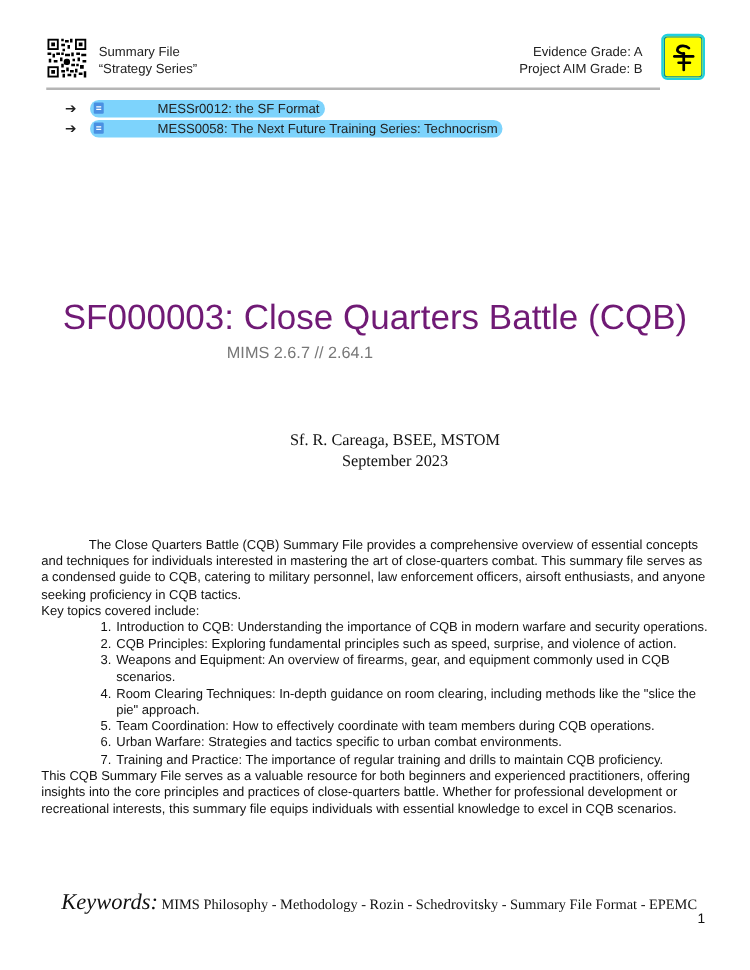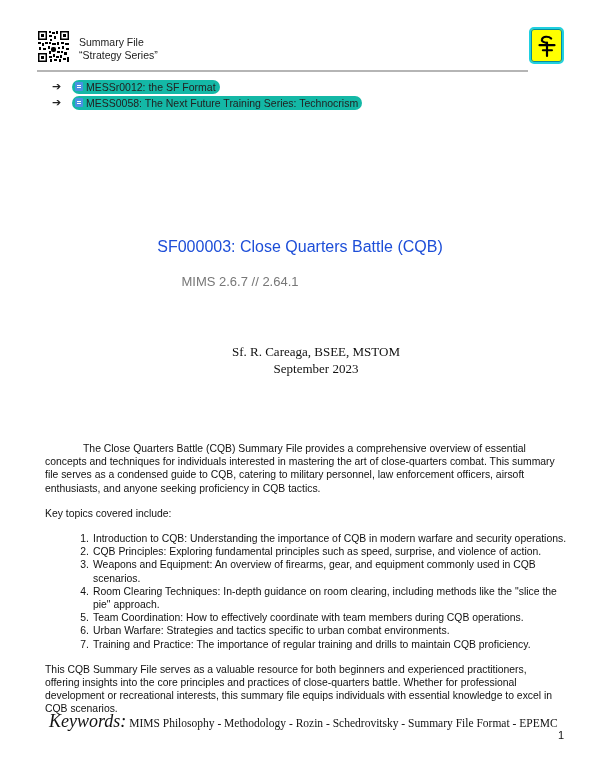--- a/index.html
+++ b/index.html
@@ -9,31 +9,31 @@
   .header { position:absolute; left:37px; top:30px; width:527px; height:41px; }
   .qr { position:absolute; left:0; top:0; width:33px; height:33px; }
   .hdr-left { position:absolute; left:42px; top:6px; font-size:10.5px; line-height:13px; color:#222; }
   .hdr-right { position:absolute; right:50px; top:6px; font-size:10.5px; line-height:13px; color:#222; text-align:right; }
   .sf-logo { position:absolute; left:492px; top:-3px; width:31px; height:33px; background:#ffff00; border:2px solid #1fd0e0; border-radius:5px; box-shadow:0 0 0 1px #0a8a99 inset; display:flex; align-items:center; justify-content:center; }
   .rule { position:absolute; left:37px; top:70px; width:491px; height:2px; background:#b5b5b5; }
 
   .links { position:absolute; left:52px; top:79px; }
   .link-row { height:15px; display:flex; align-items:center; margin-bottom:1px; }
   .arrow { width:20px; font-size:11px; color:#222; }
-  .chip { display:inline-flex; align-items:center; background:#14b8a6; border-radius:7px; padding:0 4px 0 3px; height:14px; font-size:10.5px; color:#222; }
+  .chip { display:inline-flex; align-items:center; background:#7dd3fc; border-radius:7px; padding:0 4px 0 3px; height:14px; font-size:10.5px; color:#222;gap:40px; }
   .chip-icon { width:8px; height:9px; background:#4a90e2; border-radius:1px; margin-right:3px; position:relative; }
   .chip-icon::after { content:""; position:absolute; left:2px; top:3px; width:4px; height:1px; background:#fff; box-shadow:0 2px 0 #fff; }
 
-  .title { position:absolute; left:0; top:238px; width:600px; text-align:center; font-size:16px; color:#1d4ed8; }
+  .title { position:absolute; left:0; top:238px; width:600px; text-align:center; font-size:28px; color:#701a75; }
   .subtitle { position:absolute; left:0; top:274px; width:480px; text-align:center; font-size:13px; color:#777; }
   .author { position:absolute; left:0; top:343px; width:600px; text-align:center; font-family:"Liberation Serif", serif; font-size:13px; line-height:17px; color:#111;padding-left:16px; }
 
   .abstract-head { position:absolute; left:0; top:412px; width:600px; text-align:center; font-family:"Liberation Serif", serif; font-size:14px; color:#111; letter-spacing:0.3px; }
   .abstract { position:absolute; left:33px; top:430px; width:535px; font-size:10.4px; line-height:13.2px; color:#111; }
-  .abstract p { margin:12px; }
+  .abstract p { margin:0; }
   .indent { text-indent:38px; }
   .topics { margin:0; padding-left:38px; list-style:none; }
   .topics li { position:relative; padding-left:22px; }
   .topics .num { position:absolute; left:0; top:0; width:18px; text-align:right; }
 
   .keywords { position:absolute; left:49px; top:711px; font-family:"Liberation Serif", serif; font-size:11.5px; color:#111; white-space:nowrap; }
   .kw-label { font-style:italic; font-size:18px; }
   .page-num { position:absolute; left:558px; top:729px; font-size:11px; color:#111; }
 </style>
 </head>
@@ -87,20 +87,24 @@
         <rect x="17" y="29" width="3" height="2"></rect>
           <rect x="22" y="29" width="2" height="3"></rect>
           <rect x="26" y="28" width="3" height="2"></rect>
         <rect x="30" y="27" width="2" height="5"></rect>
       </g>
     </svg>
     <div class="hdr-left">
       <div>Summary File</div>
       <div>“Strategy Series”</div>
     </div>
+    <div class="hdr-right">
+      <div>Evidence Grade: A</div>
+      <div>Project AIM Grade: B</div>
+    </div>
     <div class="sf-logo">
       <svg viewBox="0 0 24 28" width="20" height="24">
         <path d="M17 5 C 14 2, 7 2, 6 6 C 5 9, 10 10, 12 10.5" fill="none" stroke="#000" stroke-width="2.6" stroke-linecap="round"></path>
         <line x1="3" y1="13" x2="21" y2="13" stroke="#000" stroke-width="2.6" stroke-linecap="round"></line>
         <line x1="12" y1="10" x2="12" y2="26" stroke="#000" stroke-width="2.6" stroke-linecap="round"></line>
         <line x1="7" y1="19" x2="18" y2="19" stroke="#000" stroke-width="2.4" stroke-linecap="round"></line>
       </svg>
     </div>
   </div>
   <div class="rule"></div>

